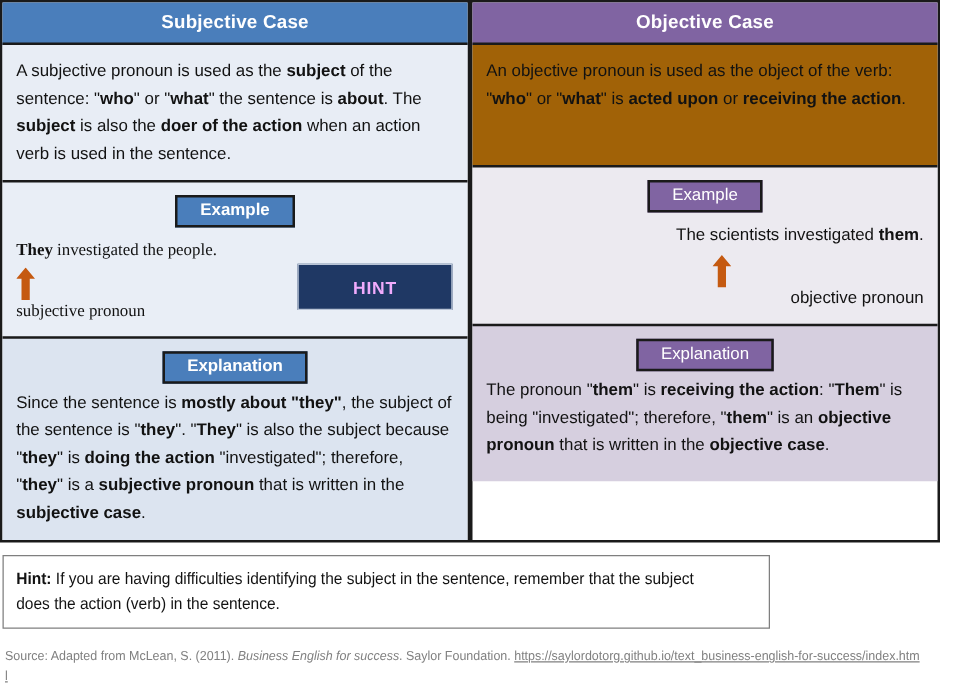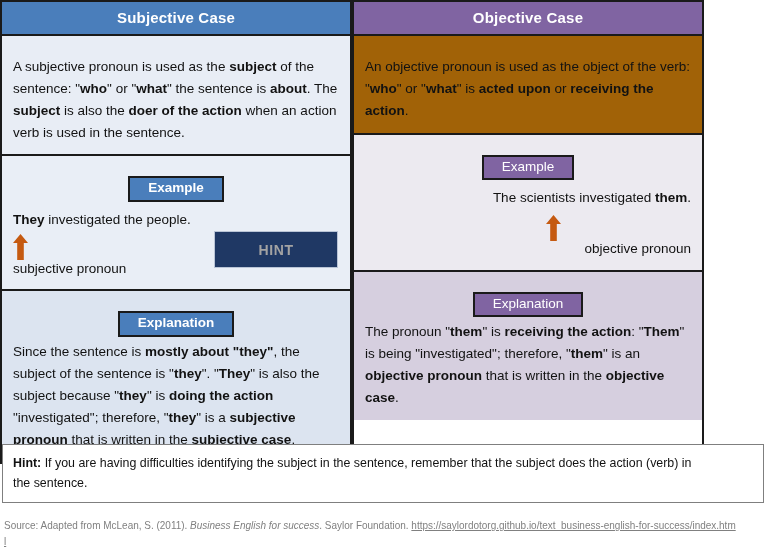--- a/index.html
+++ b/index.html
@@ -19,21 +19,21 @@
     width: 768px;
     height: 560px;
     box-sizing: border-box;
   }
 
   
   .columns {
     position: absolute;
     left: 0;
     top: 0;
-    width: 704px;
+    width: 768px;
     display: flex;
     gap: 0;
   }
   .col {
     width: 376px;
     box-sizing: border-box;
     border: 2px solid #1a1a1a;
     background: #ffffff;
   }
 
@@ -47,21 +47,21 @@
     font-weight: bold;
     letter-spacing: .2px;
     border-bottom: 2px solid #1a1a1a;
   }
   .col-subjective .col-header { background: #4a7ebb; }
   .col-objective  .col-header { background: #8064a2; }
 
   
   .section {
     box-sizing: border-box;
-    padding: 20px 11px 11px 11px;
+    padding: 10px 11px 11px 11px;
   }
   .section + .section { border-top: 2px solid #1a1a1a; }
 
   .col-subjective .sec-definition  { background: #e8edf5; }
   .col-subjective .sec-example     { background: #e9eef6; }
   .col-subjective .sec-explanation { background: #dce4f0; }
 
   .col-objective .sec-definition  { background: #a16207; }
   .col-objective .sec-example     { background: #eceaf0; }
   .col-objective .sec-explanation { background: #d6cfdf; }
@@ -107,31 +107,31 @@
 
   .caption { font-size: 13.5px; color: #121212; line-height: 1.4; }
 
   
   .ex-left-wrap {
     display: flex;
     justify-content: space-between;
     align-items: flex-start;
     margin-top: 8px;
   }
-  .ex-left-col { flex: 0 0 auto; }
+  .ex-left-col { flex: 0 0 auto; font-family: Liberation Serif, serif; }
 
   .hint-button {
     flex: 0 0 auto;
     width: 122px;
     height: 35px;
     margin-top: 21px;
     margin-right: 1px;
     background: #1f3864;
     border: 1px solid #b9c4d6;
-    color: #a3a3a3;
+    color: #f0abfc;
     font-size: 14px;
     font-weight: bold;
     letter-spacing: .6px;
     display: flex;
     align-items: center;
     justify-content: center;
   }
 
   
   .ex-right-wrap { margin-top: 8px; text-align: right; }
@@ -146,21 +146,21 @@
   }
 
   
   .sec-explanation { min-height: 126px; }
 
   
   .hint-box {
     position: absolute;
     left: 2px;
     top: 444px;
-    width: 762px;
+    width: 614px;
     box-sizing: border-box;
     border: 1px solid #7f7f7f;
     background: #ffffff;
     padding: 8px 10px 9px 10px;
   }
   .hint-text {
     font-size: 13.2px;
     line-height: 1.5;
     color: #121212;
     font-stretch: condensed;

